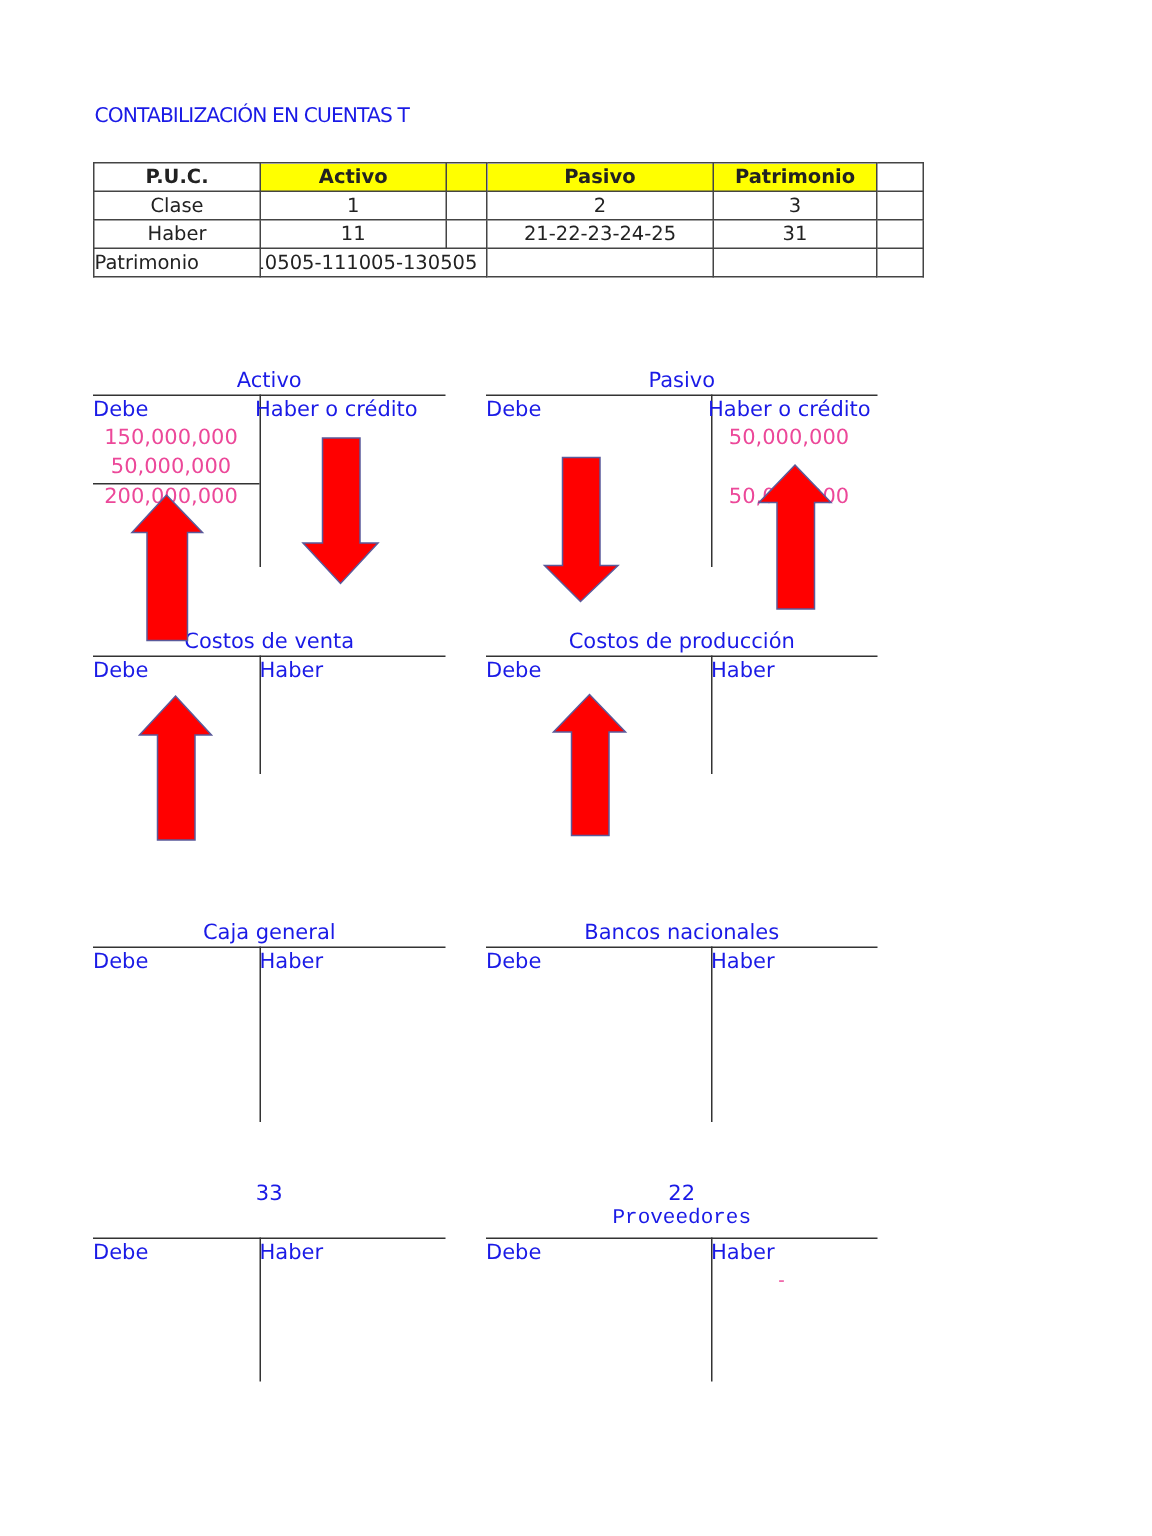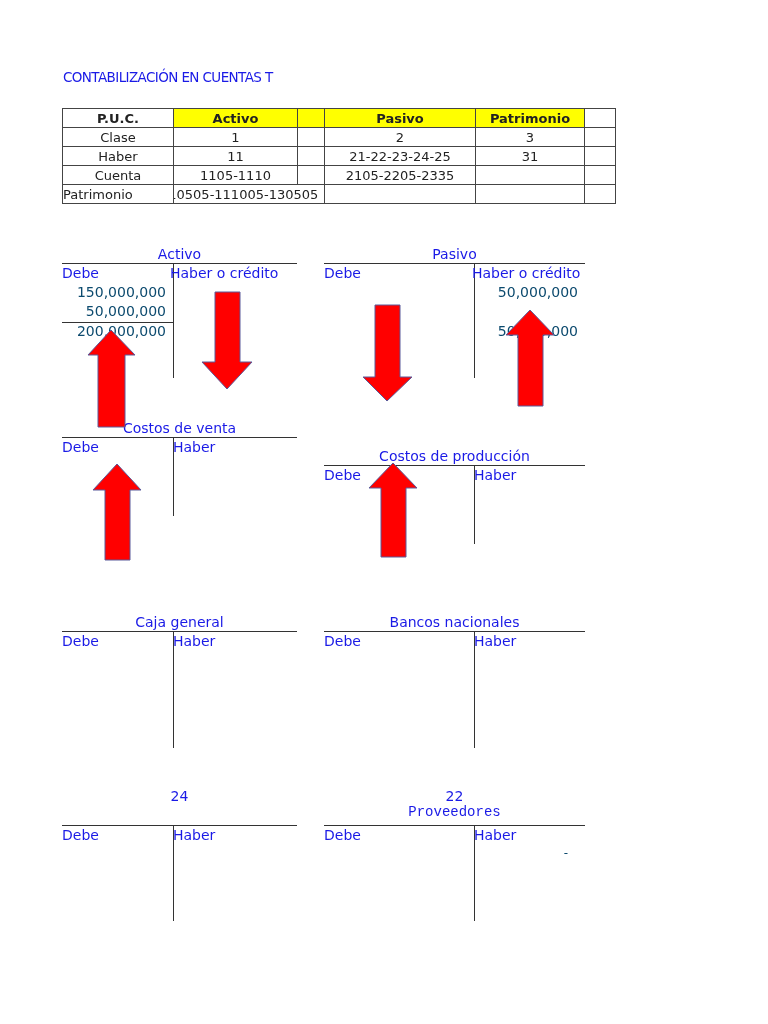--- a/index.html
+++ b/index.html
@@ -16,21 +16,21 @@
   td.left { text-align:left !important; }
 
   .tacct { position:absolute; }
   .tacct .name { position:absolute; left:0; width:100%; text-align:center; color:#1a1ae6;
                  font-size:14px; line-height:16px; }
   .tacct .num { position:absolute; left:0; width:100%; text-align:center; color:#1a1ae6;
                 font-size:14px; line-height:16px; }
   .tacct .hline { position:absolute; left:0; width:100%; height:1px; background:#333; }
   .tacct .vline { position:absolute; width:1px; background:#333; }
   .tacct .colh { position:absolute; text-align:left; color:#1a1ae6; font-size:14px; line-height:16px; }
-  .amt { position:absolute; text-align:right; font-size:14px; color:#0c4a6e; line-height:18px; }
+  .amt { position:absolute; text-align:center; font-size:14px; color:#ec4899; line-height:18px; }
   .subline { position:absolute; height:1px; background:#333; }
   svg.arrows { position:absolute; left:0; top:0; pointer-events:none; }
 </style>
 </head>
 <body>
 
 <div class="title">CONTABILIZACIÓN EN CUENTAS T</div>
 
 <table class="puc">
   <tbody>
@@ -49,28 +49,20 @@
     <td>2</td>
     <td>3</td>
     <td></td>
   </tr>
   <tr>
     <td>Haber</td>
     <td>11</td>
     <td></td>
     <td>21-22-23-24-25</td>
     <td>31</td>
-    <td></td>
-  </tr>
-  <tr>
-    <td>Cuenta</td>
-    <td>1105-1110</td>
-    <td></td>
-    <td>2105-2205-2335</td>
-    <td></td>
     <td></td>
   </tr>
   <tr>
     <td class="left">Patrimonio</td>
     <td colspan="2" style="text-align:left; text-indent:-14px;">110505-111005-130505</td>
     <td></td>
     <td></td>
     <td></td>
   </tr>
 </tbody>
@@ -99,21 +91,21 @@
 </div>
 
 <div class="tacct" style="left:62px; top:419px; width:235px; height:100px;">
   <div class="name" style="top:1px;">Costos de venta</div>
   <div class="hline" style="top:18px;"></div>
   <div class="vline" style="left:111px; top:18px; height:79px;"></div>
   <div class="colh" style="left:0; width:111px; top:20px;">Debe</div>
   <div class="colh" style="left:111px; width:124px; top:20px;">Haber</div>
 </div>
 
-<div class="tacct" style="left:324px; top:419px; width:261px; height:100px;margin-top:28px;">
+<div class="tacct" style="left:324px; top:419px; width:261px; height:100px;">
   <div class="name" style="top:1px;">Costos de producción</div>
   <div class="hline" style="top:18px;"></div>
   <div class="vline" style="left:150px; top:18px; height:79px;"></div>
   <div class="colh" style="left:0; width:150px; top:20px;">Debe</div>
   <div class="colh" style="left:150px; width:111px; top:20px;">Haber</div>
 </div>
 
 <div class="tacct" style="left:62px; top:613px; width:235px; height:140px;">
   <div class="name" style="top:1px;">Caja general</div>
   <div class="hline" style="top:18px;"></div>
@@ -124,21 +116,21 @@
 
 <div class="tacct" style="left:324px; top:613px; width:261px; height:140px;">
   <div class="name" style="top:1px;">Bancos nacionales</div>
   <div class="hline" style="top:18px;"></div>
   <div class="vline" style="left:150px; top:18px; height:117px;"></div>
   <div class="colh" style="left:0; width:150px; top:20px;">Debe</div>
   <div class="colh" style="left:150px; width:111px; top:20px;">Haber</div>
 </div>
 
 <div class="tacct" style="left:62px; top:788px; width:235px; height:140px;">
-  <div class="num" style="top:0px;">24</div>
+  <div class="num" style="top:0px;">33</div>
   <div class="hline" style="top:37px;"></div>
   <div class="vline" style="left:111px; top:37px; height:96px;"></div>
   <div class="colh" style="left:0; width:111px; top:39px;">Debe</div>
   <div class="colh" style="left:111px; width:124px; top:39px;">Haber</div>
 </div>
 
 <div class="tacct" style="left:324px; top:788px; width:261px; height:140px;">
   <div class="num" style="top:0px;">22</div>
   <div class="name" style="top:16px;font-family:Liberation Mono, monospace;">Proveedores</div>
   <div class="hline" style="top:37px;"></div>

